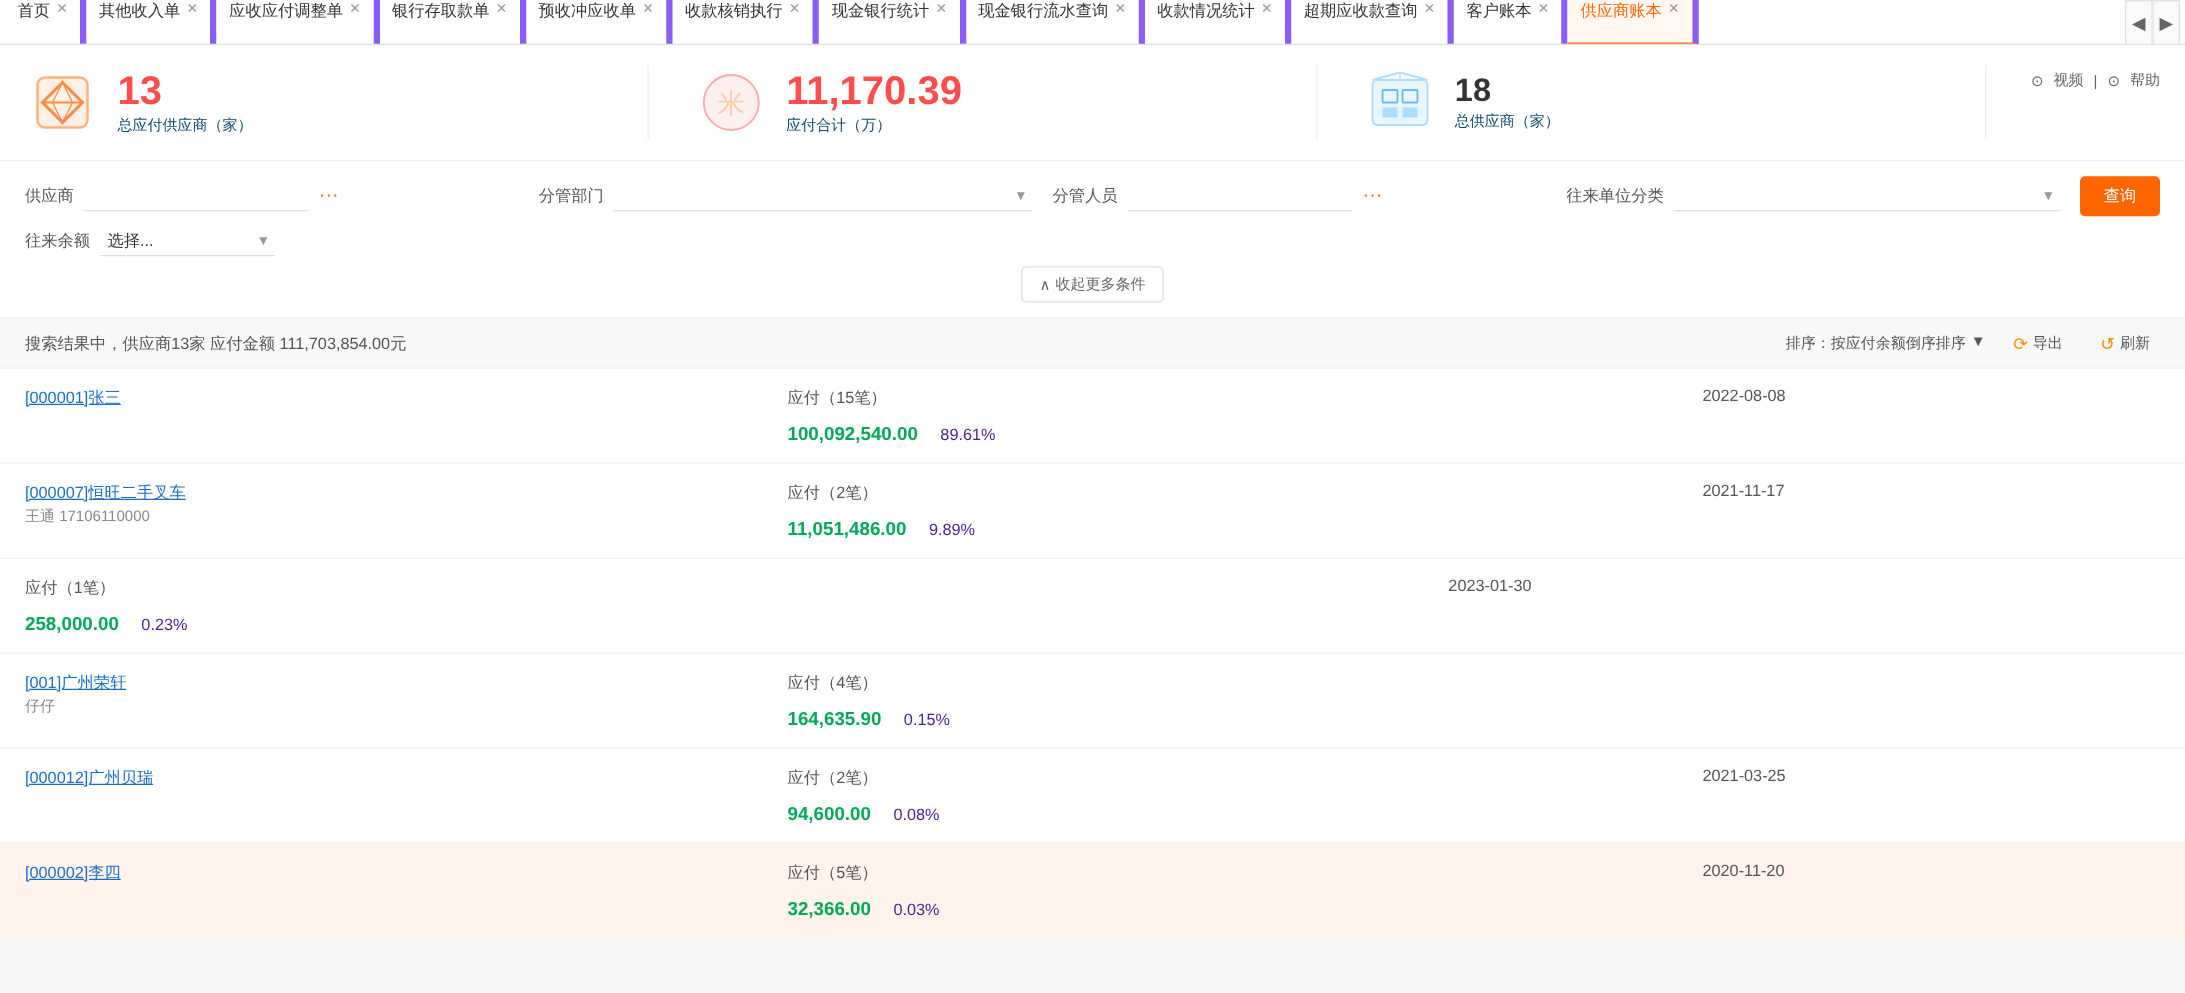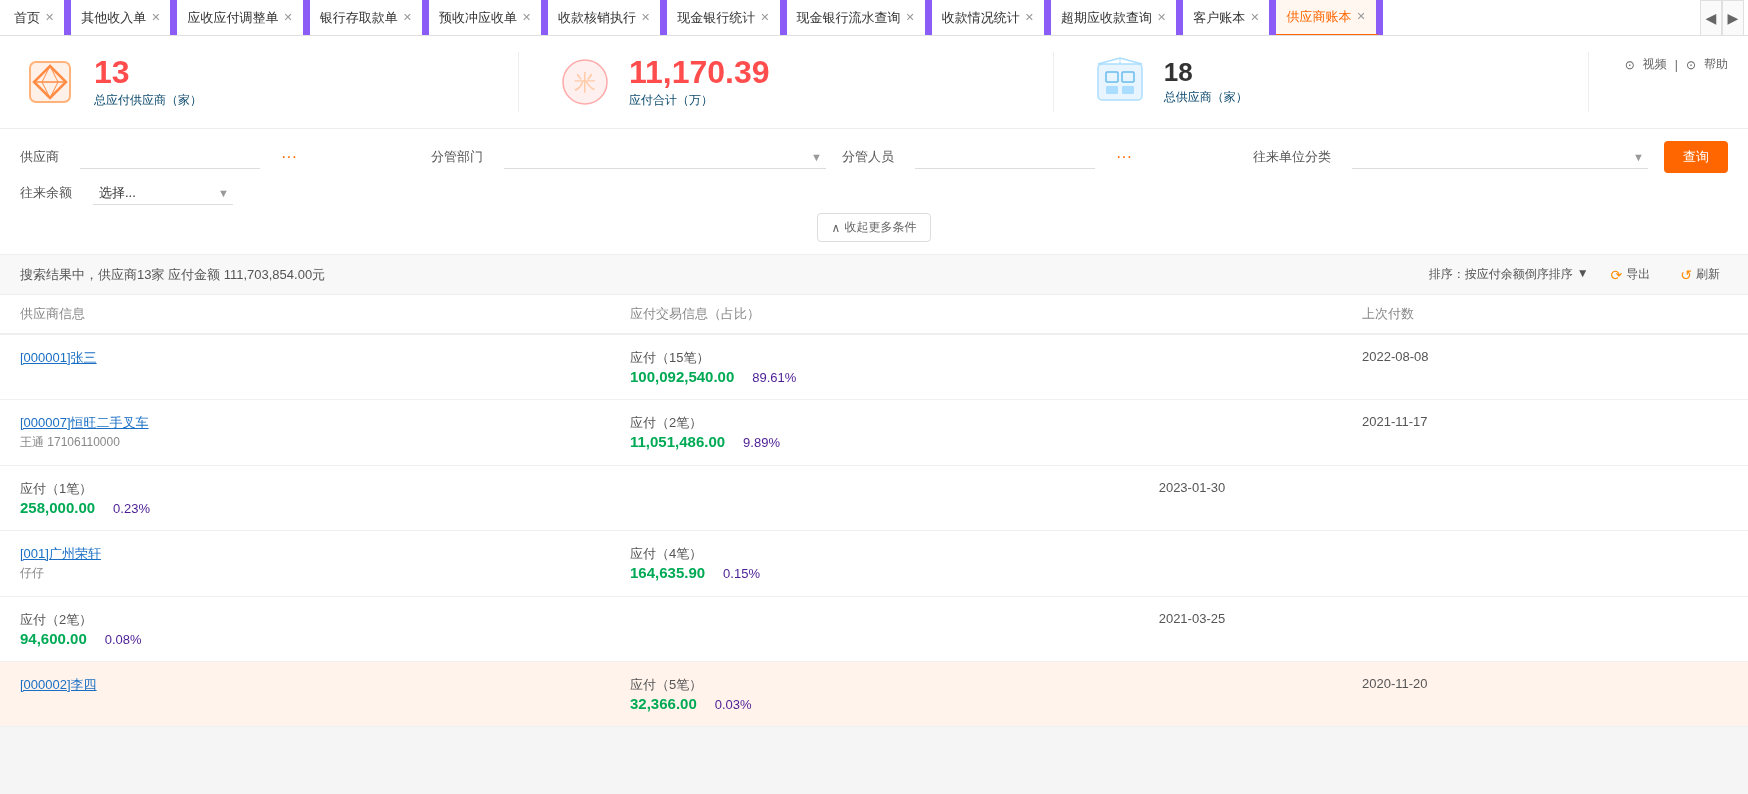--- a/index.html
+++ b/index.html
@@ -10,28 +10,28 @@
       display: flex;
       align-items: center;
       background: #fff;
       border-bottom: 1px solid #e0e0e0;
       height: 36px;
       padding: 0 4px;
       overflow: hidden;
     }
     .nav-tab {
       display: flex;
-      align-items: center;
+      align-items: flex-start;
       padding: 0 10px;
       height: 36px;
       white-space: nowrap;
       cursor: pointer;
       font-size: 13px;
       color: #333;
-      border-right: 7px solid #8b5cf6;
+      border-right: 5px solid #8b5cf6;
       position: relative;
     }
     .nav-tab.active { background: #fff7f0; color: #ff6600; border-bottom: 2px solid #ff6600; }
     .nav-tab .close-btn {
       margin-left: 5px;
       font-size: 11px;
       color: #999;
       cursor: pointer;
     }
     .nav-arrow {
@@ -99,21 +99,21 @@
     .filter-row {
       display: flex;
       align-items: center;
       gap: 16px;
       margin-bottom: 8px;
     }
     .filter-row:last-child { margin-bottom: 0; }
     .filter-item {
       display: flex;
       align-items: center;
-      gap: 21px;
+      gap: 8px;
       flex: 1;
     }
     .filter-label { font-size: 13px; color: #555; white-space: nowrap; }
     .filter-input {
       flex: 1;
       border: none;
       border-bottom: 1px solid #ddd;
       padding: 4px 6px;
       font-size: 13px;
       color: #333;
@@ -241,21 +241,21 @@
       cursor: pointer;
       font-size: 13px;
     }
     .supplier-sub {
       font-size: 12px;
       color: #888;
       margin-top: 2px;
     }
 
     .tx-label { font-size: 13px; color: #555; }
-    .tx-amount { font-size: 15px; font-weight: bold; color: #00aa55; margin-top: 1px; }
+    .tx-amount { font-size: 15px; font-weight: bold; color: #00aa55; margin-top: 12px; }
     .tx-percent { font-size: 13px; color: #4c1d95; margin-left: 10px; }
     .tx-row { display: flex; align-items: baseline; gap: 8px; }
 
     .last-pay-date { font-size: 13px; color: #555; }
 
     
     .table-container { overflow-y: auto; max-height: 520px; }
     .table-container::-webkit-scrollbar { width: 6px; }
     .table-container::-webkit-scrollbar-track { background: #f0f0f0; }
     .table-container::-webkit-scrollbar-thumb { background: #ccc; border-radius: 3px; }
@@ -416,25 +416,20 @@
       <span>导出</span>
     </div>
     <div class="action-btn">
       <span class="action-btn-icon">↺</span>
       <span>刷新</span>
     </div>
   </div>
 </div>
 
 <div class="data-table">
-  <div class="table-header">
-    <div class="col-supplier">供应商信息</div>
-    <div class="col-transaction">应付交易信息（占比）</div>
-    <div class="col-lastpay">上次付数</div>
-  </div>
   <div id="table-body" class="table-container">
 
   <div class="table-row">
         <div class="col-supplier"><span class="supplier-link">[000001]张三</span></div>
         <div class="col-transaction">
           <div class="tx-label">应付（15笔）</div>
           <div class="tx-row">
             <span class="tx-amount">100,092,540.00</span>
             <span class="tx-percent">89.61%</span>
           </div>
@@ -467,20 +462,21 @@
         <div class="col-transaction">
           <div class="tx-label">应付（4笔）</div>
           <div class="tx-row">
             <span class="tx-amount">164,635.90</span>
             <span class="tx-percent">0.15%</span>
           </div>
         </div>
         <div class="col-lastpay"><span class="last-pay-date"></span></div>
       </div>
       <div class="table-row">
+        <div class="col-supplier"><span class="supplier-link">[000012]广州贝瑞</span></div>
         <div class="col-transaction">
           <div class="tx-label">应付（2笔）</div>
           <div class="tx-row">
             <span class="tx-amount">94,600.00</span>
             <span class="tx-percent">0.08%</span>
           </div>
         </div>
         <div class="col-lastpay"><span class="last-pay-date">2021-03-25</span></div>
       </div>
       <div class="table-row highlighted">

